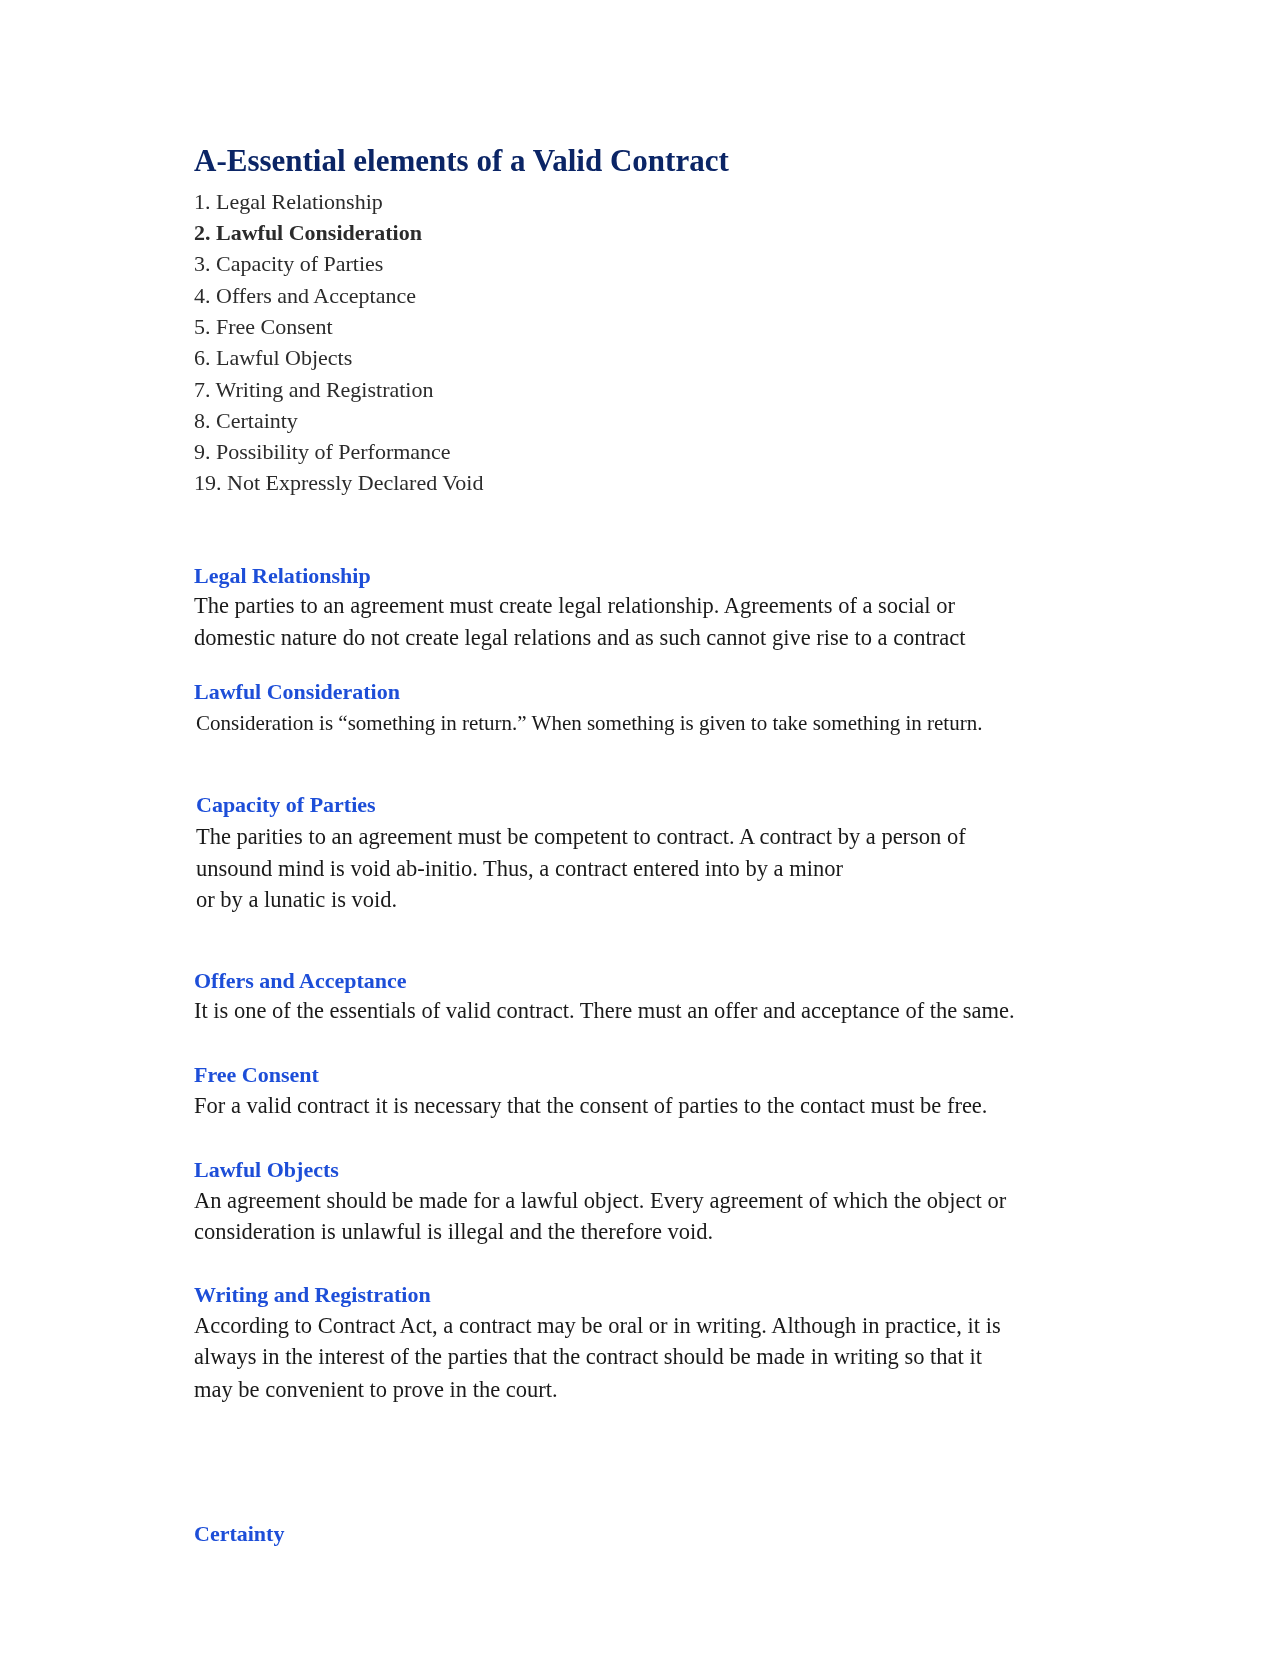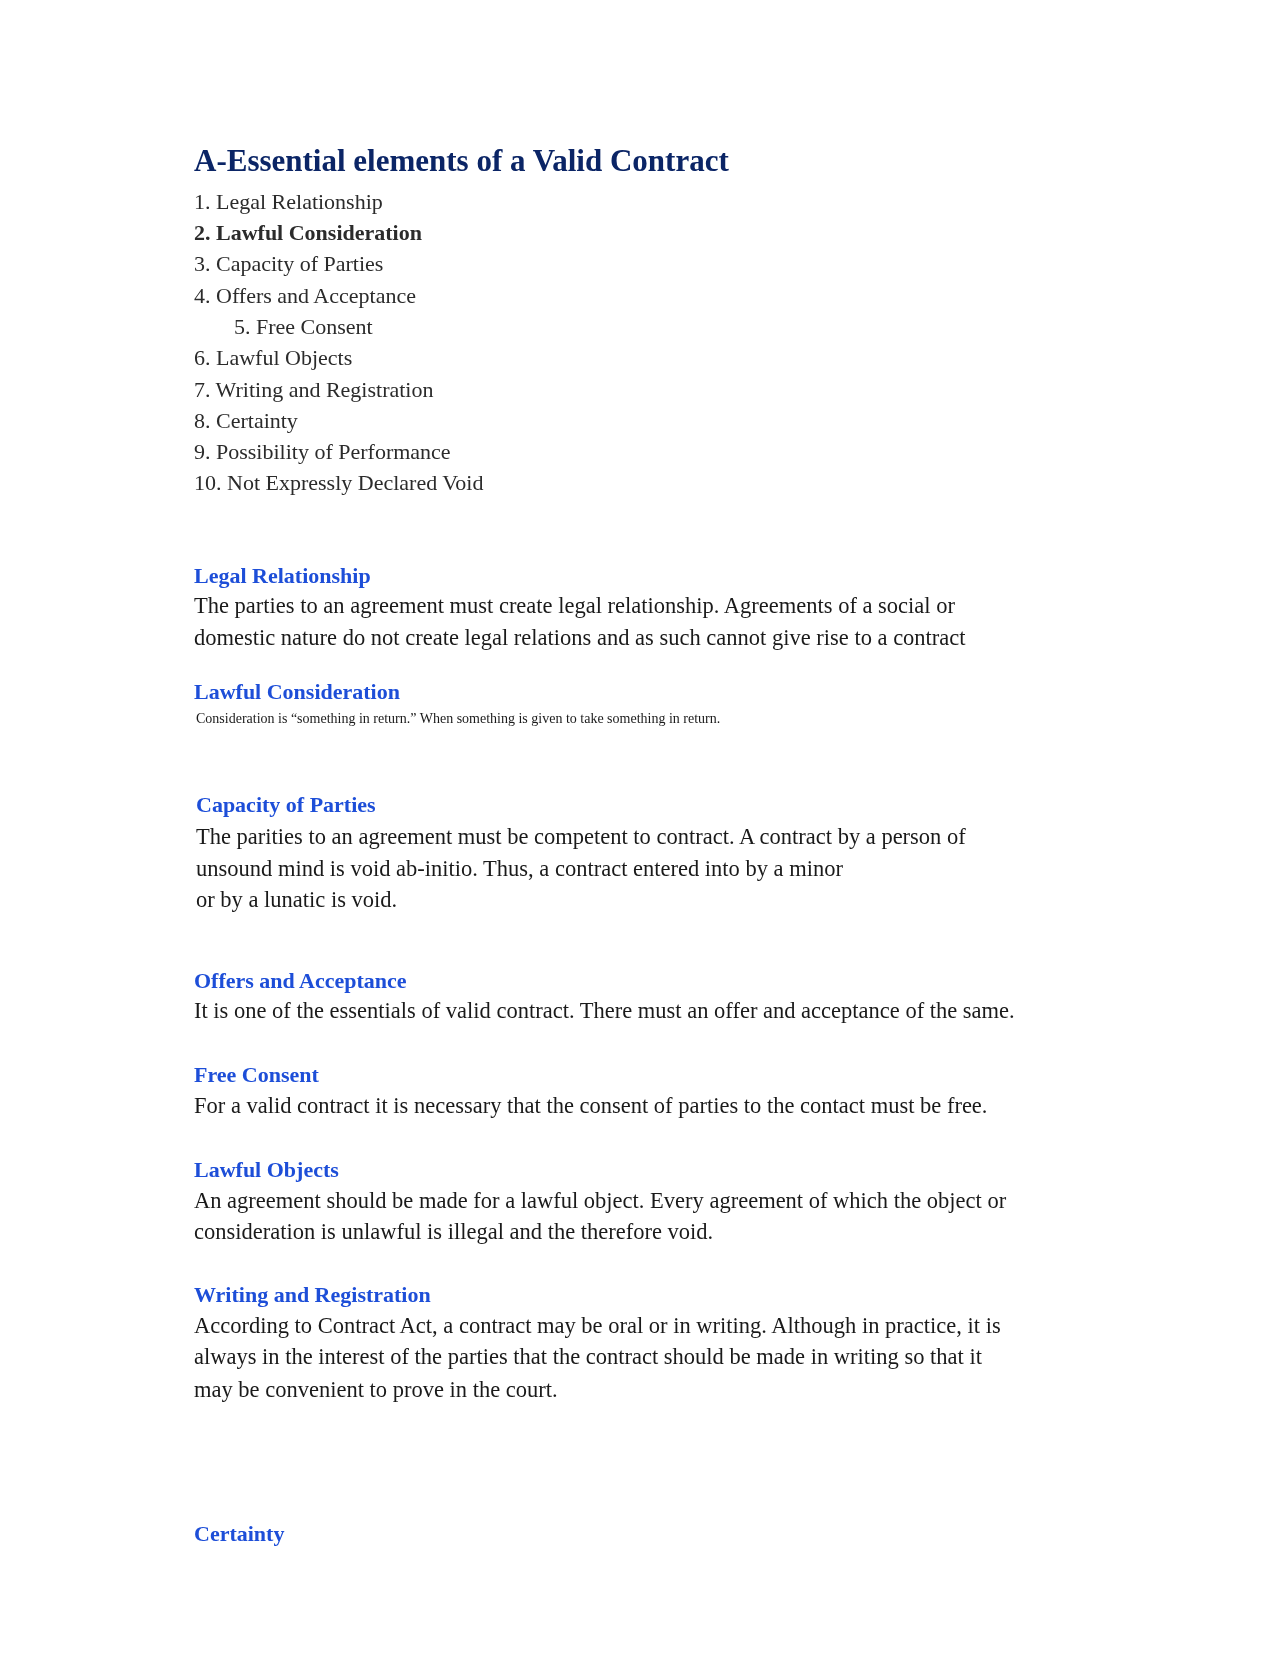--- a/index.html
+++ b/index.html
@@ -37,42 +37,42 @@
     .sec-heading {
       font-size: 22px;
       font-weight: bold;
       color: #1d4ed8;
     }
     .body-line {
       font-size: 22.5px;
       color: #1a1a1a;
     }
     .body-small {
-      font-size: 14px;
+      font-size: 21px;
       color: #1a1a1a;
     }
   </style>
 </head>
 <body>
 
 <div class="page">
 
   <div class="abs doc-title">A-Essential elements of a Valid Contract</div>
 
   <div>
     <div class="abs toc-item" style="top:189px;">1. Legal Relationship</div>
     <div class="abs toc-item" style="top:220px;font-weight:bold;">2. Lawful Consideration</div>
     <div class="abs toc-item" style="top:251px;">3. Capacity of Parties</div>
     <div class="abs toc-item" style="top:283px;">4. Offers and Acceptance</div>
-    <div class="abs toc-item" style="top:314px;margin-left:40px;">5. Free Consent</div>
+    <div class="abs toc-item" style="top:314px;">5. Free Consent</div>
     <div class="abs toc-item" style="top:345px;">6. Lawful Objects</div>
     <div class="abs toc-item" style="top:377px;">7. Writing and Registration</div>
     <div class="abs toc-item" style="top:408px;">8. Certainty</div>
     <div class="abs toc-item" style="top:439px;">9. Possibility of Performance</div>
-    <div class="abs toc-item" style="top:470px;">10. Not Expressly Declared Void</div>
+    <div class="abs toc-item" style="top:470px;">19. Not Expressly Declared Void</div>
   </div>
 
   <div>
     <div class="abs sec-heading" style="left:194px; top:563px;">Legal Relationship</div>
     <div class="abs body-line" style="left:194px; top:593px;">The parties to an agreement must create legal relationship. Agreements of a social or</div>
     <div class="abs body-line" style="left:194px; top:625px;">domestic nature do not create legal relations and as such cannot give rise to a contract</div>
   </div>
 
   <div>
     <div class="abs sec-heading" style="left:194px; top:679px;">Lawful Consideration</div>

